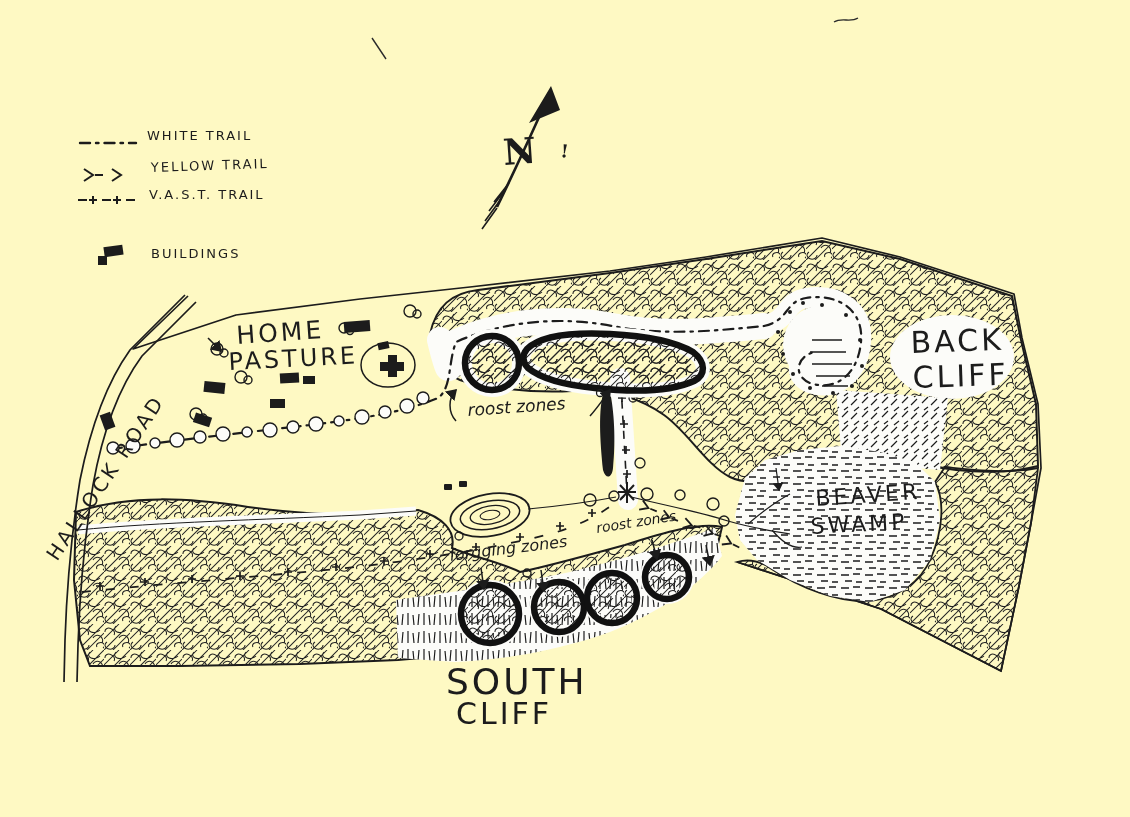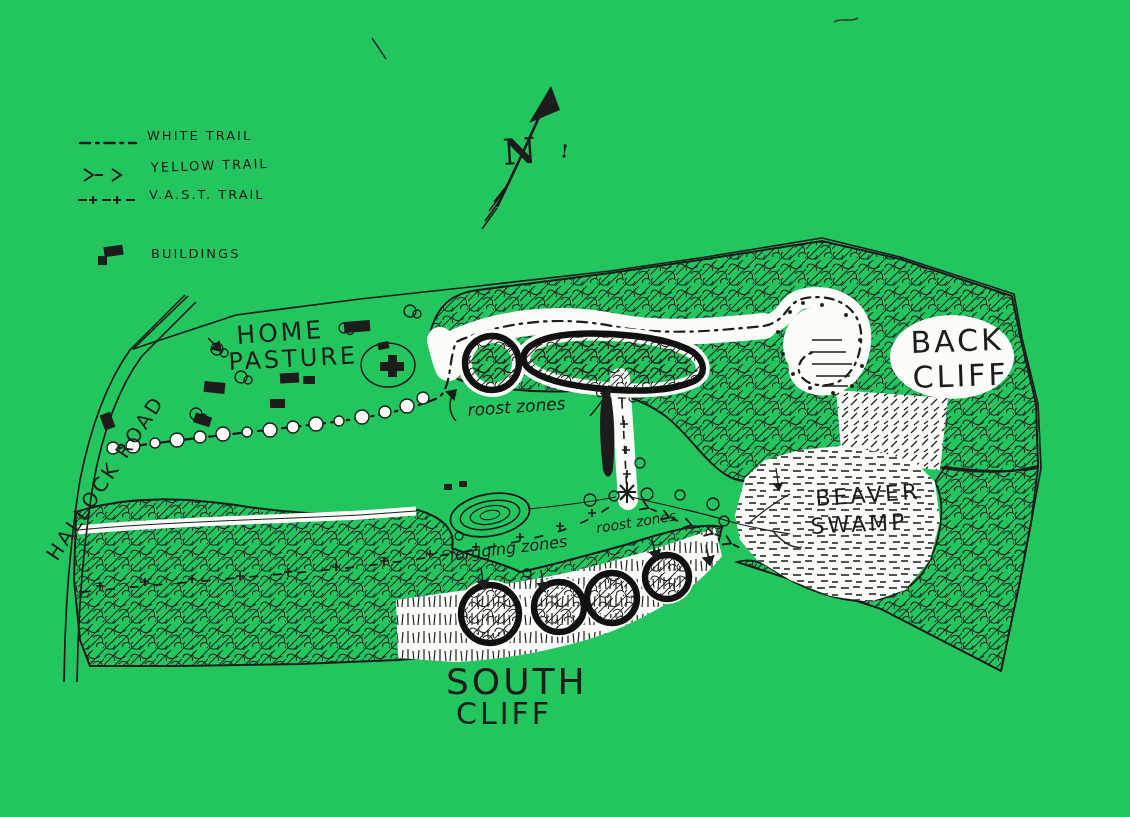--- a/index.html
+++ b/index.html
@@ -1,16 +1,16 @@
 <!DOCTYPE html>
 <html><head>
 <meta charset="utf-8">
 <style>
   html,body{margin:0;padding:0;background:#ffffff;}
-  .stage{position:relative;width:1130px;height:817px;background:#22c55e;overflow:hidden;}
+  .stage{position:relative;width:1130px;height:817px;background:#fef9c3;overflow:hidden;}
   svg{position:absolute;left:0;top:0;}
   text{fill:#1c1c1c;}
   .t-legend{font-family:"DejaVu Sans",sans-serif;font-size:13px;letter-spacing:2px;}
   .t-region{font-family:"DejaVu Sans",sans-serif;letter-spacing:3px;font-weight:500;}
   .t-script{font-family:"DejaVu Sans",sans-serif;font-style:italic;}
   .t-compass{font-family:"DejaVu Serif",serif;font-weight:bold;}
 </style>
 </head>
 <body>
 

